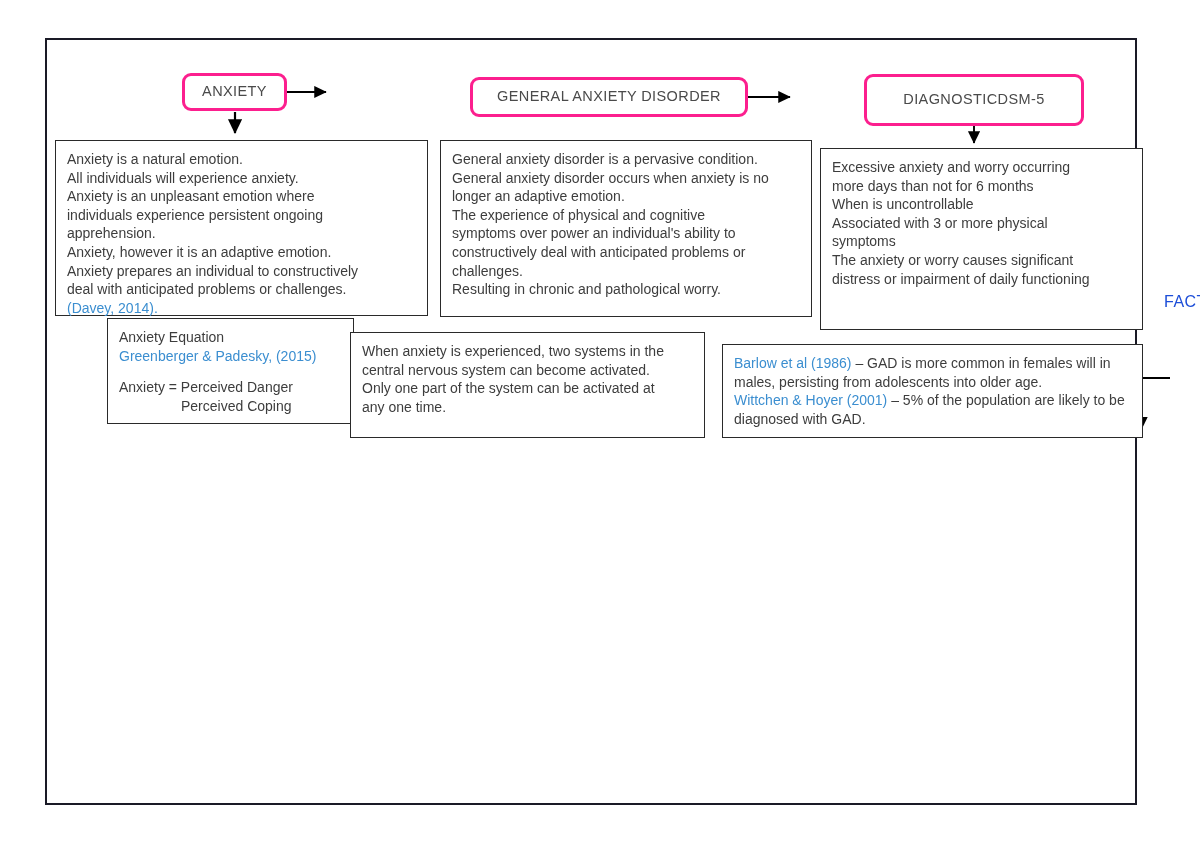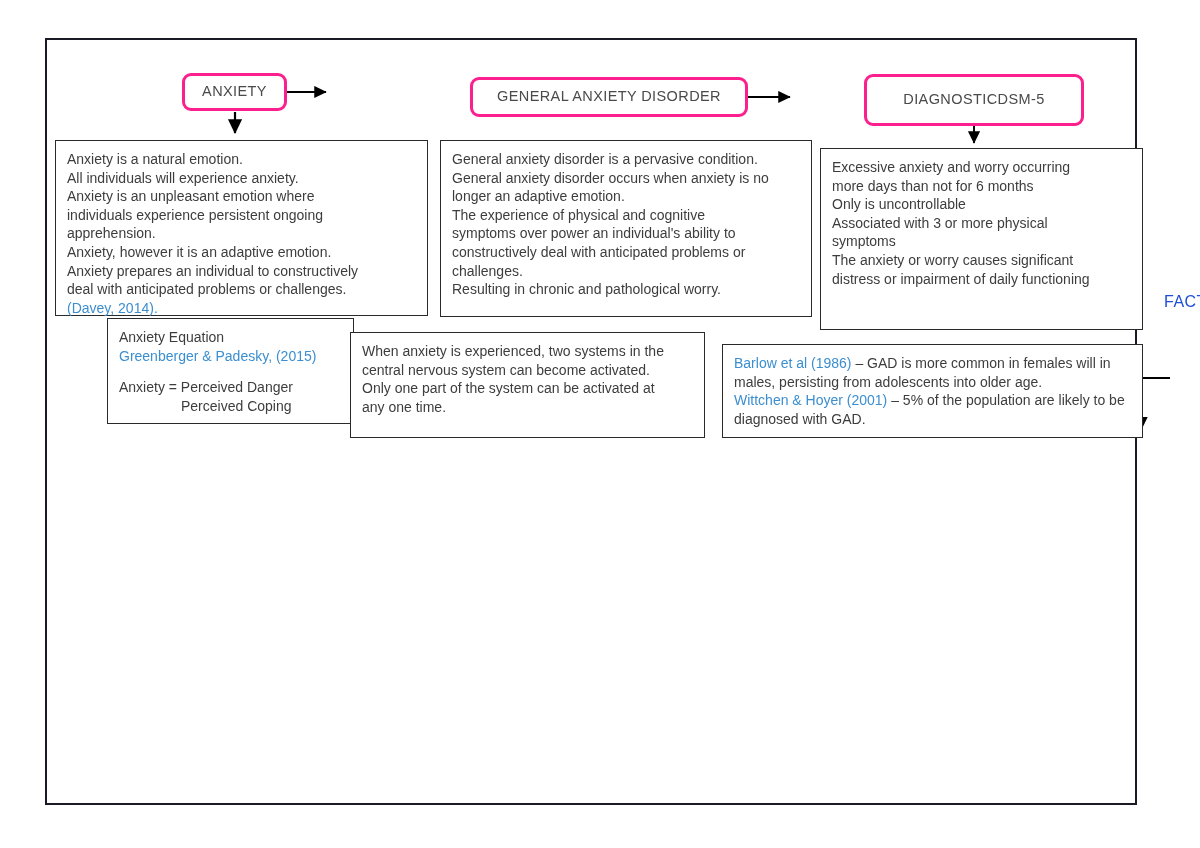--- a/index.html
+++ b/index.html
@@ -155,21 +155,21 @@
   <p>The experience of physical and cognitive</p>
   <p>symptoms over power an individual's ability to</p>
   <p>constructively deal with anticipated problems or</p>
   <p>challenges.</p>
   <p>Resulting in chronic and pathological worry.</p>
 </div>
 
 <div class="node text-box" style="left:820px; top:148px; width:323px; height:182px;">
   <p>Excessive anxiety and worry occurring</p>
   <p>more days than not for 6 months</p>
-  <p>Only is uncontrollable</p>
+  <p>When is uncontrollable</p>
   <p>Associated with 3 or more physical</p>
   <p>symptoms</p>
   <p>The anxiety or worry causes significant</p>
   <p>distress or impairment of daily functioning</p>
 </div>
 
 <div id="fact-label">FACT</div>
 
 <div class="node text-box" style="left:95px; top:318px; width:247px; height:106px;margin-left:12px;">
   <p>Anxiety Equation</p>

